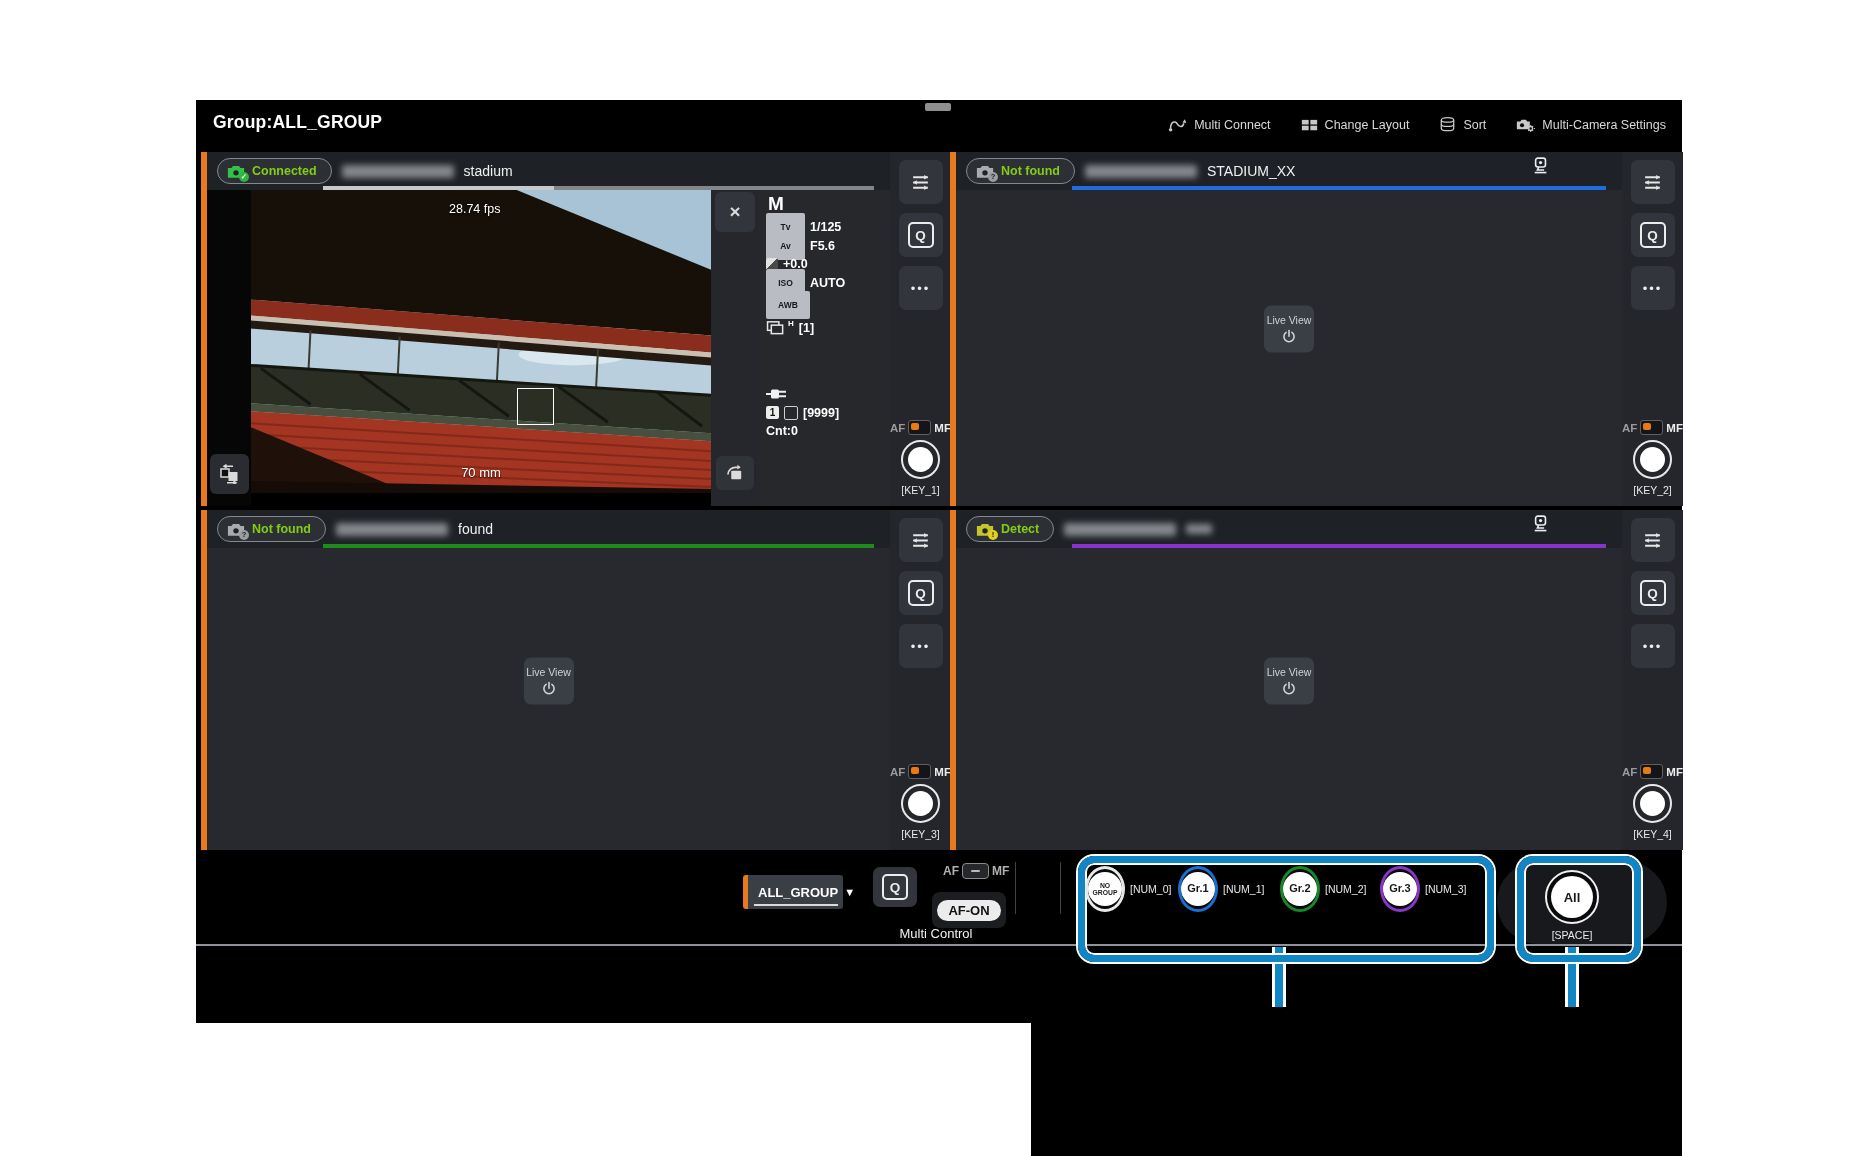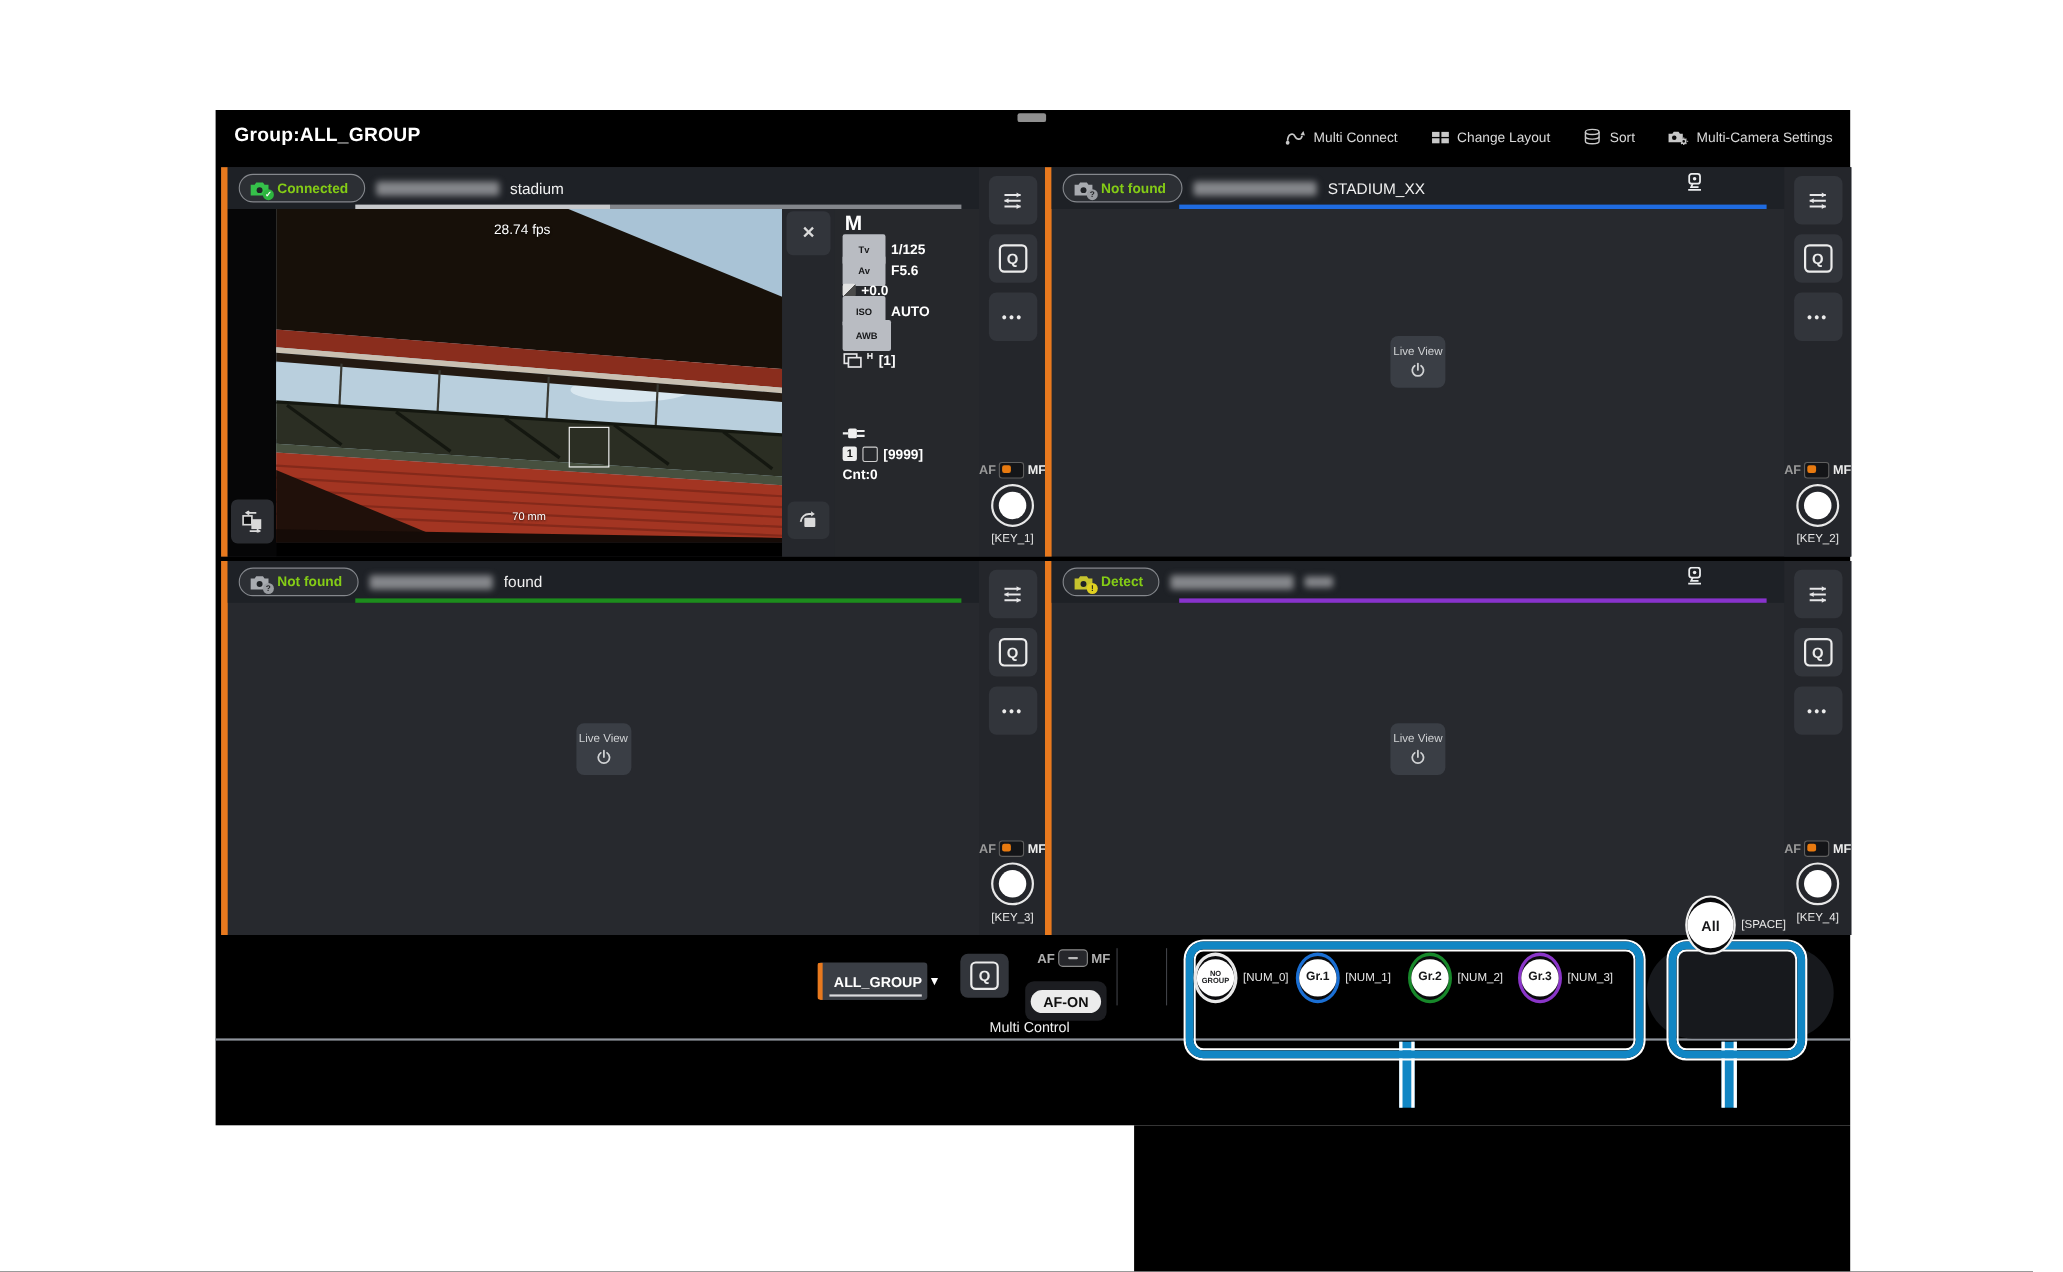--- a/index.html
+++ b/index.html
@@ -40,21 +40,21 @@
   .lvbtn{position:absolute;left:50%;top:44%;transform:translate(-50%,-50%);width:50px;height:47px;background:#3a3e45;
          border:none;border-radius:7px;display:flex;flex-direction:column;align-items:center;justify-content:center;gap:3px;
          color:#d0d2d4;font-size:10.5px;font-family:inherit;cursor:pointer;white-space:nowrap;}
   .lvbtn .ic{width:16px;height:16px;}
 
   
   .lbox{width:44px;background:#060607;position:relative;flex:0 0 auto;}
   .photo{width:460px;position:relative;background:#000;flex:0 0 auto;}
   .stadiumsvg{display:block;}
   .fps{position:absolute;left:198px;top:12px;color:#fff;font-size:12.5px;text-shadow:0 1px 2px rgba(0,0,0,.8);}
-  .focal{position:absolute;left:0;right:0;top:275px;text-align:center;color:#fff;font-size:10px;text-shadow:0 1px 2px rgba(0,0,0,.8);}
+  .focal{position:absolute;left:0;right:0;top:275px;text-align:center;color:#fff;font-size:13px;text-shadow:0 1px 2px rgba(0,0,0,.8);}
   .focus-frame{position:absolute;left:266px;top:198px;width:35px;height:35px;border:1.5px solid #fff;}
   .gapcol{width:48px;background:#25272c;position:relative;flex:0 0 auto;}
   .iconbtn{border:none;background:#32353b;border-radius:6px;color:#dadada;display:flex;align-items:center;justify-content:center;cursor:pointer;}
   .closebtn{position:absolute;left:4px;top:2px;width:40px;height:40px;font-size:19px;font-weight:bold;font-family:inherit;}
   .rotbtn{position:absolute;left:5px;bottom:16px;width:38px;height:34px;background:#303338;}
   .rotbtn .ic{width:21px;height:19px;}
   .swapbtn{position:absolute;left:3px;bottom:12px;width:39px;height:40px;background:#2a2c31;}
   .swapbtn .ic{width:22px;height:20px;}
   .setcol{flex:1;background:#26282c;color:#fff;padding:3px 0 0 7px;min-width:0;}
   .mode{font-size:19px;font-weight:bold;margin:0 0 3px 2px;}
@@ -112,21 +112,21 @@
   .hlrect2{left:1321px;top:756px;width:110px;height:92px;}
   .stem{position:absolute;width:8px;height:60px;top:847px;background:#1186c4;border-left:3px solid #fff;border-right:3px solid #fff;z-index:2;}
   .stem1{left:1076px;} .stem2{left:1369px;}
   .gwrap{position:absolute;top:766px;width:80px;display:flex;flex-direction:row;align-items:center;gap:5px;z-index:4;}
   .gring{width:46px;height:46px;border-radius:50%;display:flex;align-items:center;justify-content:center;background:#0a0a0c;cursor:pointer;border-style:solid;border-width:3px;padding:0;}
   .g0{border-color:#e8e8e8;} .g1{border-color:#1a6fd4;} .g2{border-color:#17882a;} .g3{border-color:#8a35c8;}
   .gface{width:34px;height:34px;border-radius:50%;background:#fff;color:#17181a;display:flex;align-items:center;justify-content:center;
          font-weight:bold;font-size:11px;text-align:center;line-height:1.05;}
   .gface.tiny{font-size:6.8px;}
   .numlab{color:#e8e8e8;font-size:10.5px;}
-  .allwrap{position:absolute;left:1336px;top:714px;width:80px;display:flex;flex-direction:row;align-items:center;gap:5px;z-index:4;}
+  .allwrap{position:absolute;left:1336px;top:770px;width:80px;display:flex;flex-direction:column;align-items:center;gap:5px;z-index:4;}
   .allring{width:54px;height:54px;border-radius:50%;border:2.5px solid #f0f0f0;background:#0a0a0c;display:flex;
            align-items:center;justify-content:center;cursor:pointer;padding:0;}
   .allface{width:42px;height:42px;border-radius:50%;background:#fff;color:#17181a;display:flex;align-items:center;justify-content:center;
            font-weight:bold;font-size:13px;}
   .annotation-band{position:absolute;left:1031px;top:1023px;width:651px;height:133px;background:#000;}
   .ic{display:block;}
 </style>
 </head>
 <body>
 

